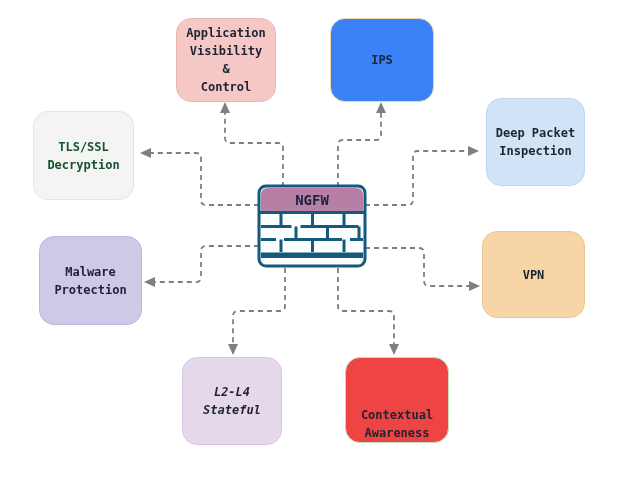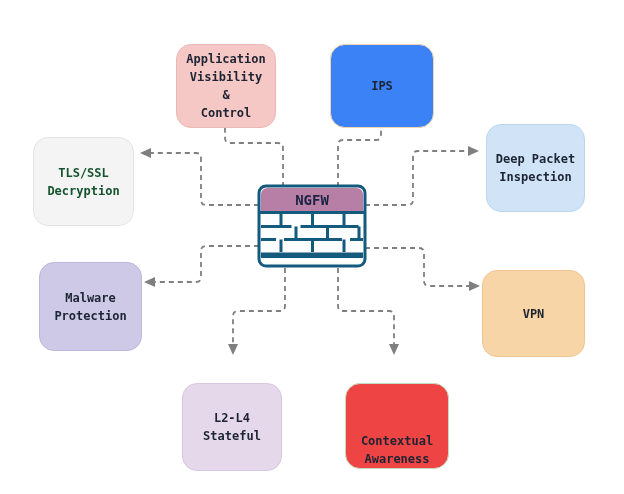--- a/index.html
+++ b/index.html
@@ -14,29 +14,28 @@
   .node{
     position:absolute;
     display:flex;align-items:center;justify-content:center;
     text-align:center;
     white-space:pre-line;
     font-size:12px;font-weight:bold;
     line-height:1.5;
     border:1px solid transparent;
     border-radius:15px;
     letter-spacing:0;
-    margin-top:26px;
   }
   .n-app {left:176px;top:18px; width:98px; height:82px;}
   .n-ips {left:330px;top:18px; width:102px;height:82px;}
   .n-tls {left:33px; top:111px;width:99px; height:87px;}
   .n-dpi {left:486px;top:98px;width:97px; height:86px;}
   .n-mal {left:39px; top:236px;width:101px;height:87px;}
-  .n-vpn {left:482px;top:244px;width:101px;height:85px;}
-  .n-l2  {left:182px;top:357px;width:98px; height:86px;}
+  .n-vpn {left:482px;top:231px;width:101px;height:85px;}
+  .n-l2  {left:182px;top:357px;width:98px; height:86px;font-style:italic;}
   .n-ctx {left:345px;top:357px;width:102px;height:84px;}
   .fw-icon{position:absolute;left:257px;top:184px;}
   .fw-label{
     font-family:"DejaVu Sans Mono","Liberation Mono",monospace;
     font-size:14px;font-weight:bold;
   }
   .connector{fill:none;stroke-width:1.8;stroke-dasharray:5 4;}
 </style>
 </head>
 <body>

